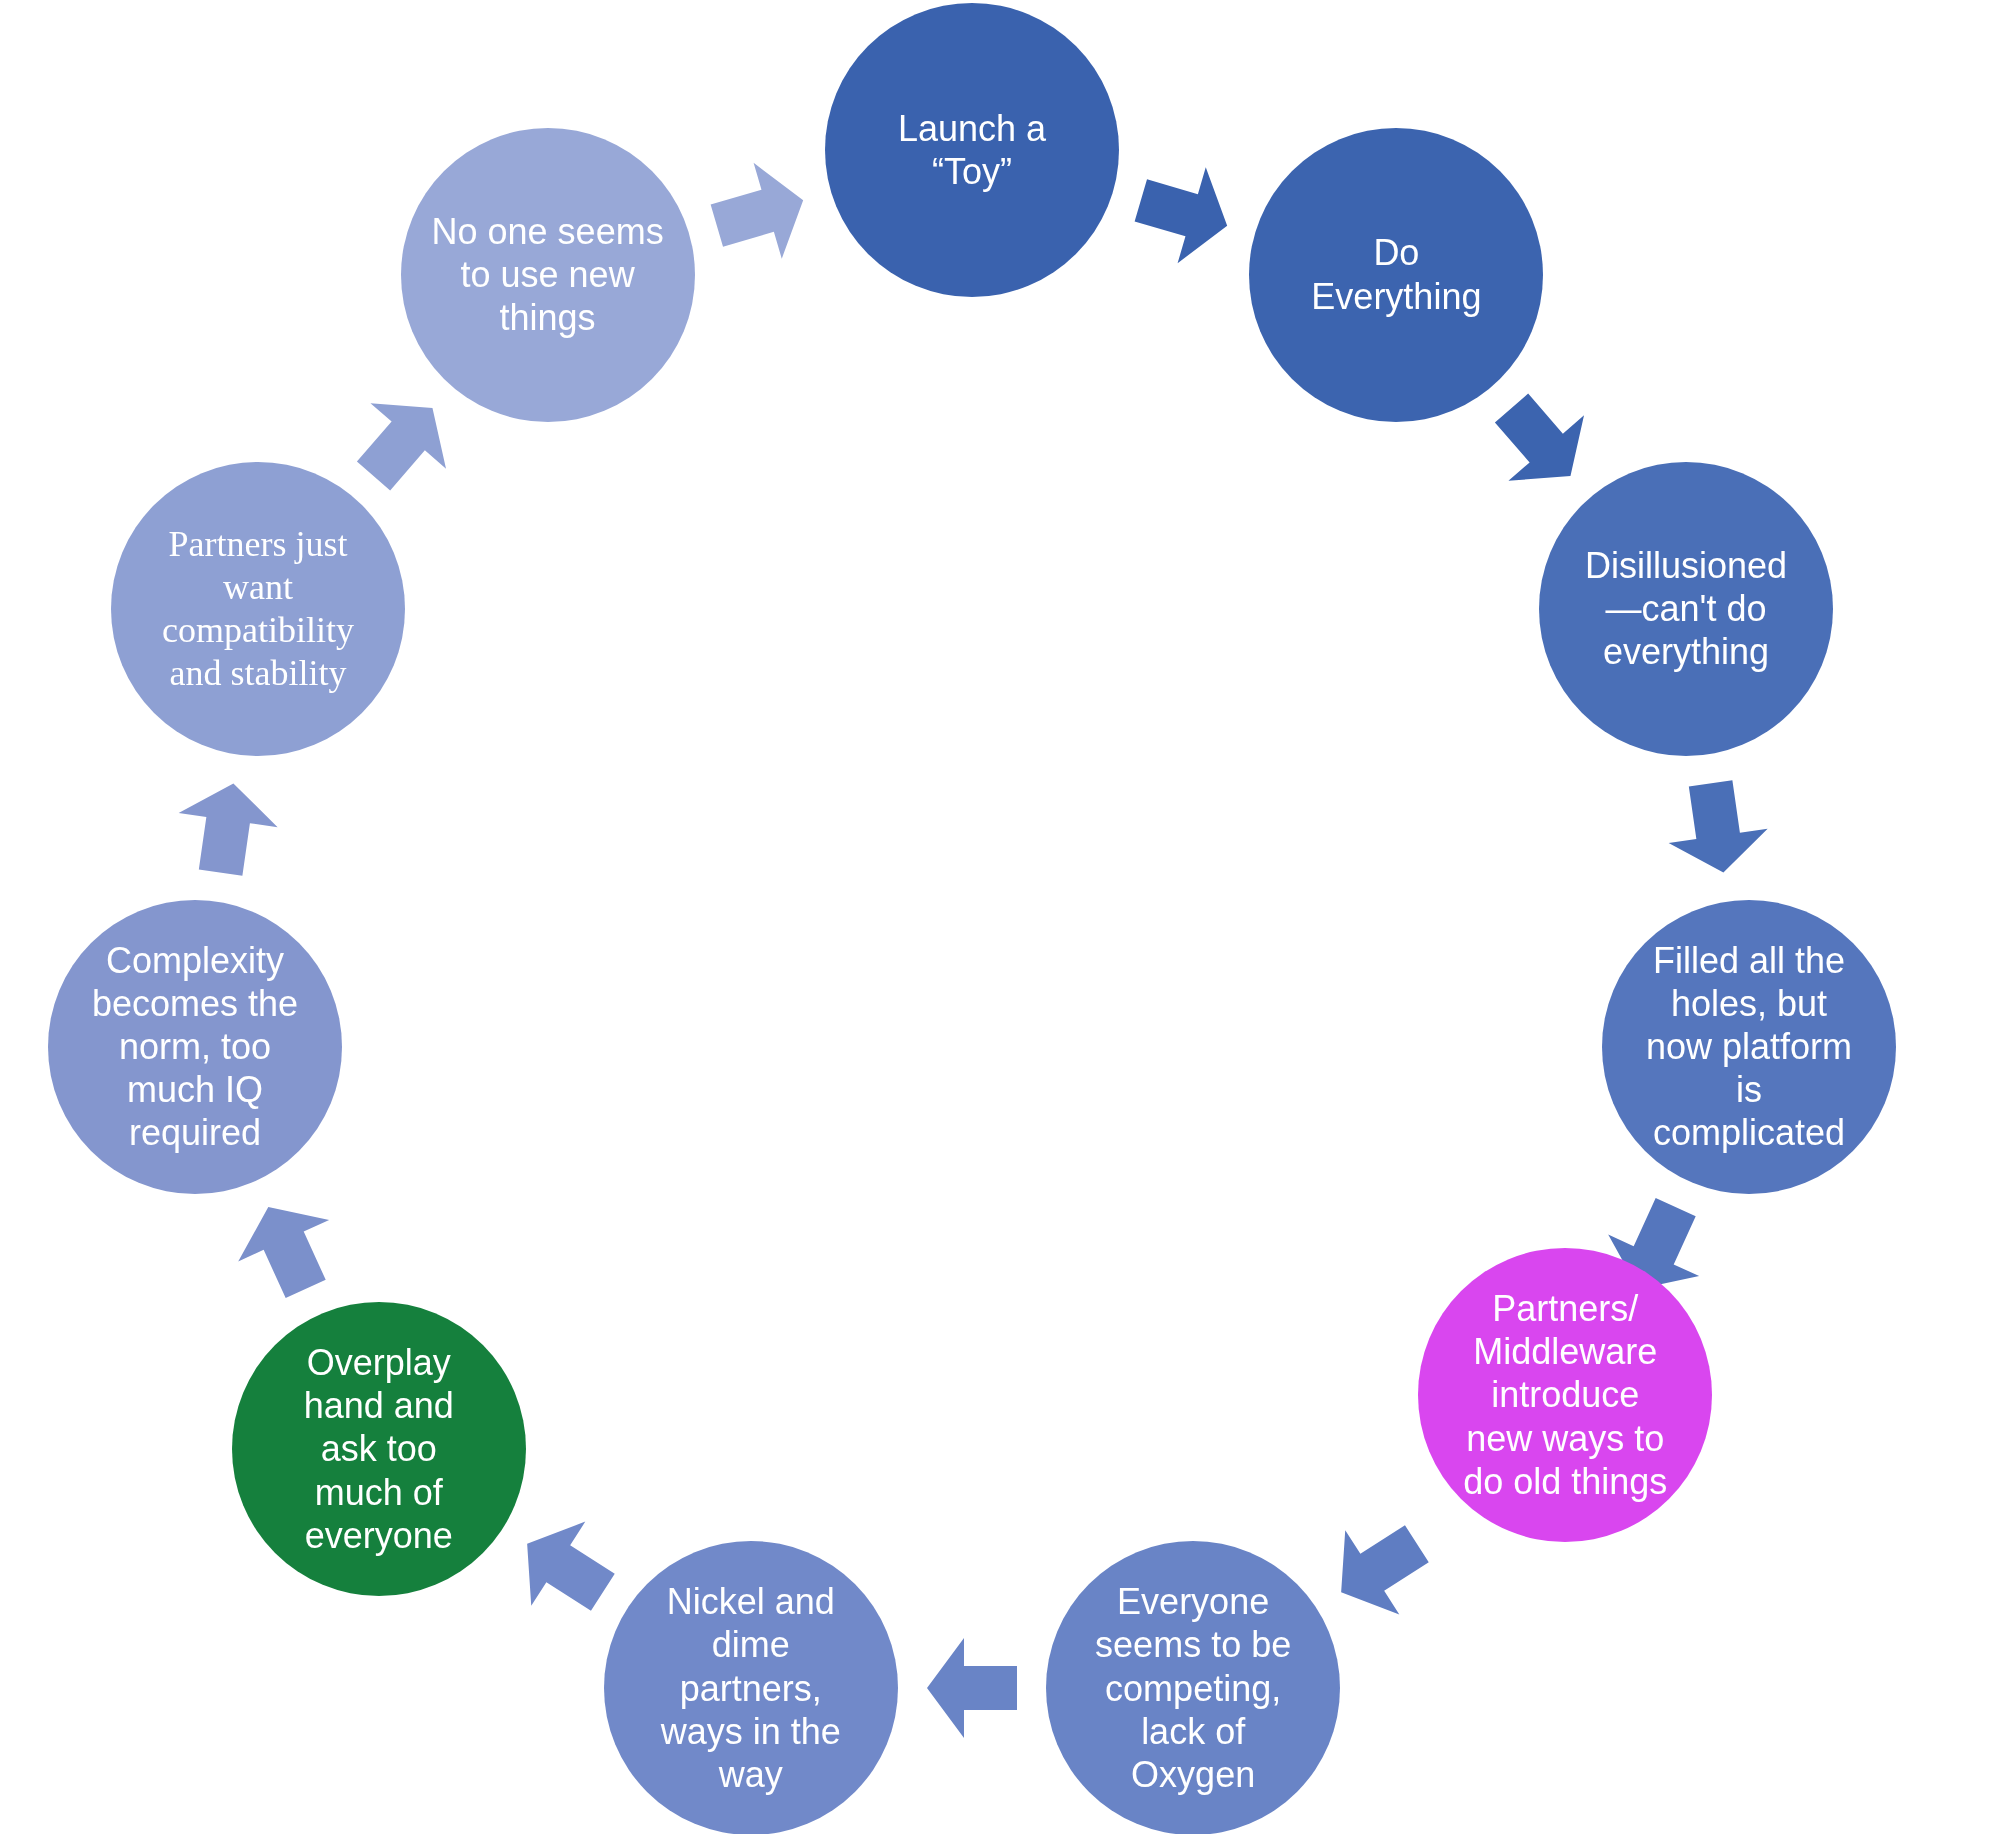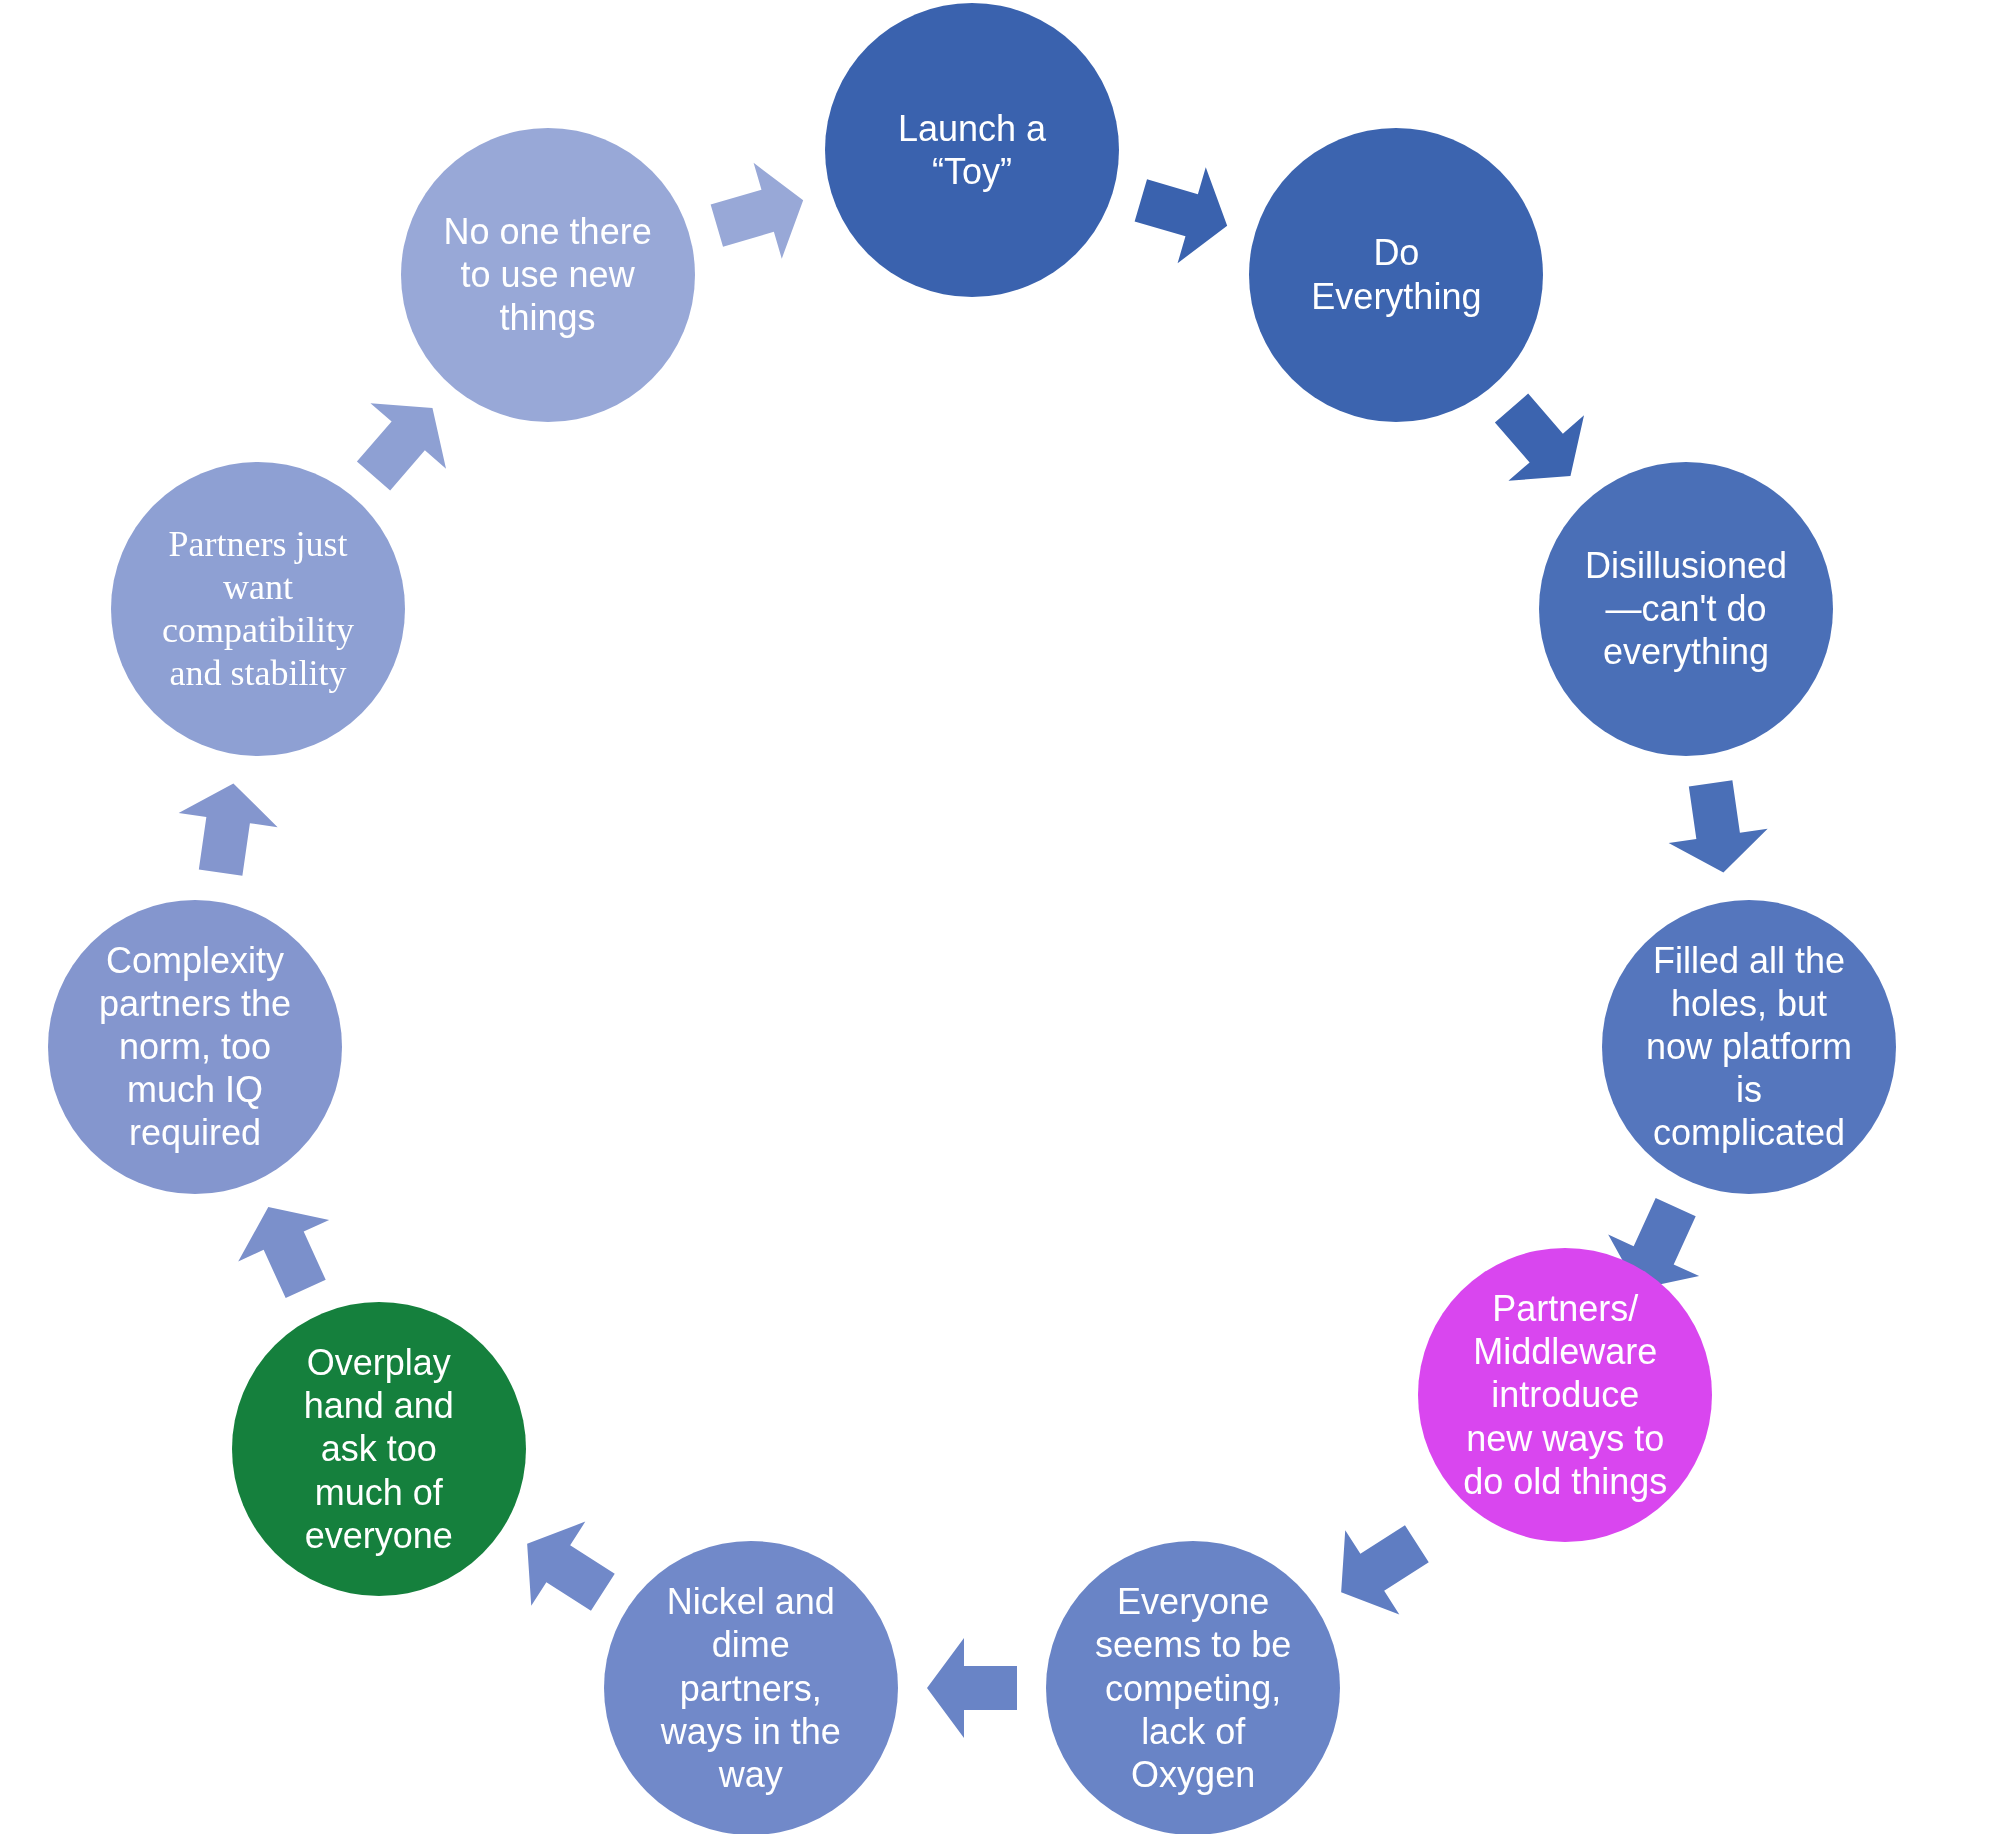--- a/index.html
+++ b/index.html
@@ -130,39 +130,39 @@
 hand and
 ask too
 much of
 everyone</span>
       </div>
       <svg viewBox="-60 -55 120 110" width="120" height="110" class="arrow" style="left: 227.047px; top: 1192.81px; transform: rotate(245.455deg);">
         <polygon points="-45,-22 8,-22 8,-50 45,0 8,50 8,22 -45,22" fill="#7B90CB"></polygon>
       </svg>
       <div class="node" style="left: 47.9902px; top: 899.717px; background: rgb(132, 150, 206);">
         <span class="node-label">Complexity
-partners the
+becomes the
 norm, too
 much IQ
 required</span>
       </div>
       <svg viewBox="-60 -55 120 110" width="120" height="110" class="arrow" style="left: 166.664px; top: 772.837px; transform: rotate(278.182deg);">
         <polygon points="-45,-22 8,-22 8,-50 45,0 8,50 8,22 -45,22" fill="#8496CE"></polygon>
       </svg>
       <div class="node" style="left: 110.939px; top: 461.899px; background: rgb(142, 160, 211); font-family: Liberation Serif, serif;">
         <span class="node-label">Partners just
 want
 compatibility
 and stability</span>
       </div>
       <svg viewBox="-60 -55 120 110" width="120" height="110" class="arrow" style="left: 342.921px; top: 386.89px; transform: rotate(310.909deg);">
         <polygon points="-45,-22 8,-22 8,-50 45,0 8,50 8,22 -45,22" fill="#8EA0D3"></polygon>
       </svg>
       <div class="node" style="left: 400.597px; top: 127.616px; background: rgb(152, 168, 215);">
-        <span class="node-label">No one there
+        <span class="node-label">No one seems
 to use new
 things</span>
       </div>
       <svg viewBox="-60 -55 120 110" width="120" height="110" class="arrow" style="left: 699.855px; top: 157.502px; transform: rotate(343.636deg);">
         <polygon points="-45,-22 8,-22 8,-50 45,0 8,50 8,22 -45,22" fill="#98A8D7"></polygon>
       </svg>
     </div>
 </div>
 
 </body></html>

